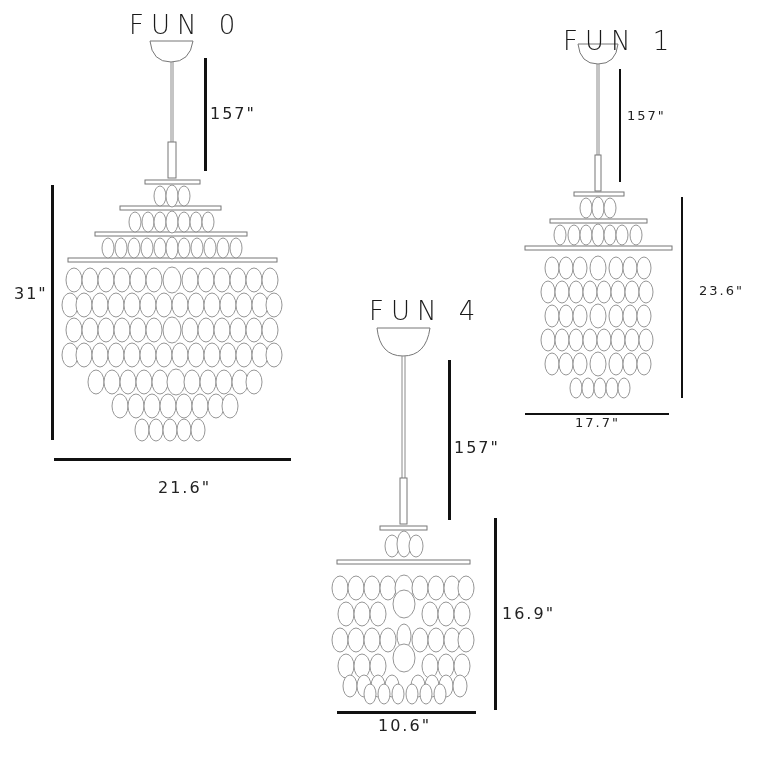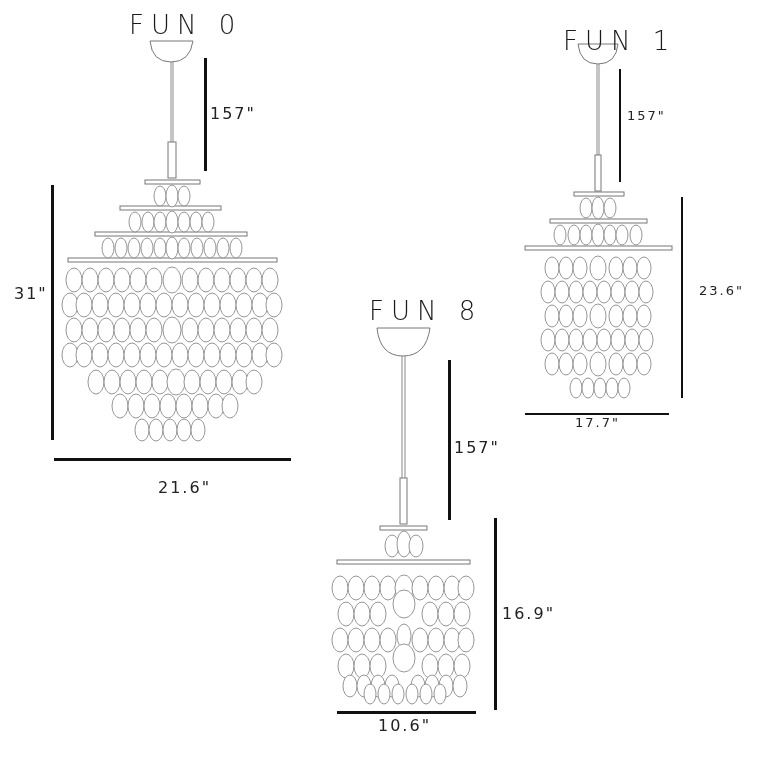--- a/index.html
+++ b/index.html
@@ -268,19 +268,19 @@
 <div class="dim" style="left:158px; top:478px;">21.6"</div>
 
 <div class="title" style="left:563px; top:26px;">FUN 1</div>
 <div class="bar" style="left:619px; top:69px; width:2px; height:113px;"></div>
 <div class="dim dim-sm" style="left:627px; top:108px;">157"</div>
 <div class="bar" style="left:681px; top:197px; width:2px; height:201px;"></div>
 <div class="dim dim-sm" style="left:699px; top:283px;">23.6"</div>
 <div class="bar" style="left:525px; top:413px; width:144px; height:2px;"></div>
 <div class="dim dim-sm" style="left:575px; top:415px;">17.7"</div>
 
-<div class="title" style="left:369px; top:296px;">FUN 8</div>
+<div class="title" style="left:369px; top:296px;">FUN 4</div>
 <div class="bar" style="left:448px; top:360px; width:3px; height:160px;"></div>
 <div class="dim" style="left:454px; top:438px;">157"</div>
 <div class="bar" style="left:494px; top:518px; width:3px; height:192px;"></div>
 <div class="dim" style="left:502px; top:604px;">16.9"</div>
 <div class="bar" style="left:337px; top:711px; width:139px; height:3px;"></div>
 <div class="dim" style="left:378px; top:716px;">10.6"</div>
 
 </body></html>

